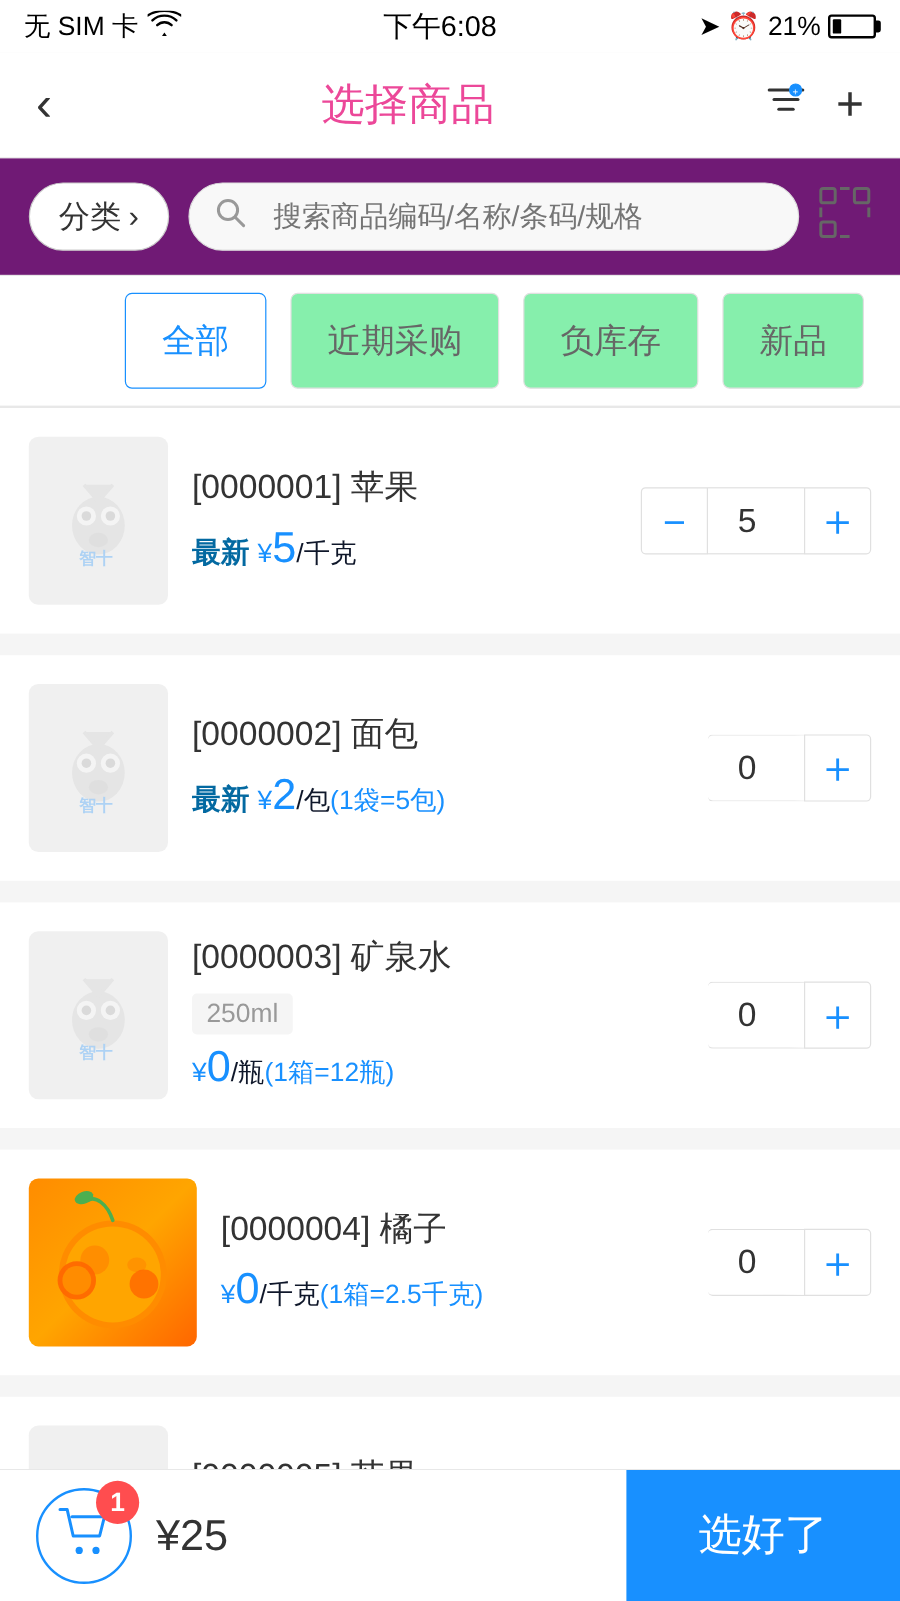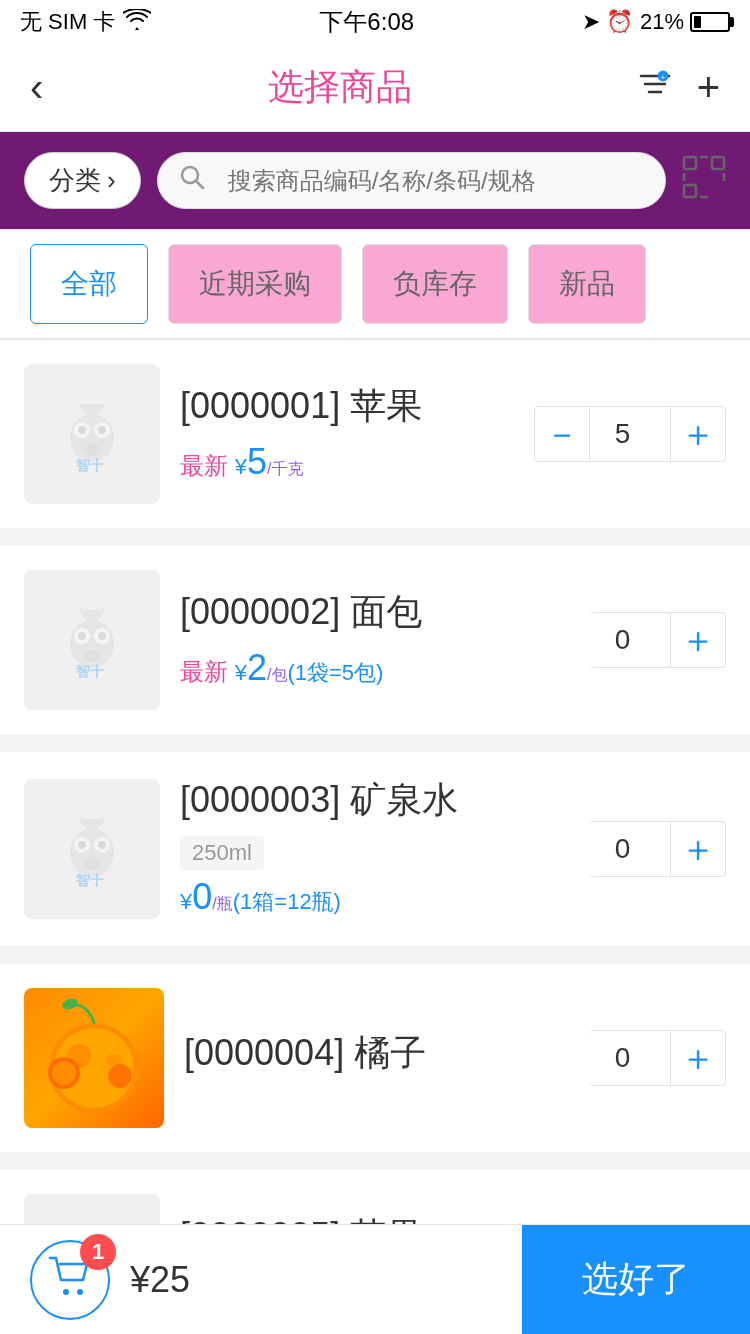--- a/index.html
+++ b/index.html
@@ -91,66 +91,67 @@
     }
     .scan-icon { font-size: 32px; color: #666; cursor: pointer; }
 
     
     .tab-bar {
       background: #fff;
       padding: 0 20px;
       display: flex;
       gap: 0;
       border-bottom: 2px solid #e8e8e8;
+      justify-content: flex-end;
     }
     .tab-item {
       padding: 20px 30px;
       font-size: 28px;
       color: #666;
       cursor: pointer;
       border: 1px solid #e0e0e0;
       border-radius: 6px;
       margin: 14px 10px;
-      background: #f9a8d4;
+      background: #86efac;
     }
     .tab-item.active {
       color: #1890ff;
       border-color: #1890ff;
       background: #fff;
     }
 
     
     .product-list { background: #f5f5f5; }
     .product-item {
       background: #fff;
       margin-bottom: 2px;
       display: flex;
       align-items: center;
       padding: 24px;
       gap: 20px;
     }
     .product-image {
-      width: 136px;
+      width: 116px;
       height: 140px;
       border-radius: 8px;
       background: #f0f0f0;
       display: flex;
       align-items: center;
       justify-content: center;
       overflow: hidden;
       flex-shrink: 0;
     }
     .product-image svg { width: 80px; height: 80px; opacity: 0.3; }
     .product-info { flex: 1; }
-    .product-name { font-size: 36px; color: #333; margin-bottom: 10px; font-weight: 400; }
+    .product-name { font-size: 28px; color: #333; margin-bottom: 10px; font-weight: 400; }
     .product-price { font-size: 24px; color: #666; margin-bottom: 4px; }
-    .product-price .price-label { color: #ec4899; }
+    .product-price .price-label { color: #0369a1; font-weight: bold; }
     .product-price .currency { color: #1890ff; font-size: 22px; }
     .product-price .amount { color: #1890ff; font-size: 36px; font-weight: 500; }
-    .product-price .unit { color: #8b5cf6; font-size: 16px; }
+    .product-price .unit { color: #0f172a; font-size: 22px; }
     .product-price .unit-detail { color: #1890ff; font-size: 22px; }
     .product-spec { font-size: 22px; color: #999; margin-bottom: 6px; background: #f5f5f5; padding: 4px 12px; border-radius: 4px; display: inline-block; }
     .quantity-control {
       display: flex;
       align-items: center;
       gap: 0;
       flex-shrink: 0;
     }
     .qty-btn {
       width: 56px;
@@ -427,20 +428,21 @@
     <path d="M70 35 C65 20 55 15 50 18" stroke="#4CAF50" stroke-width="3" fill="none" stroke-linecap="round"></path>
     <ellipse cx="46" cy="16" rx="8" ry="5" fill="#4CAF50" transform="rotate(-20,46,16)"></ellipse>
     <circle cx="40" cy="85" r="16" fill="#FF6600" opacity="0.9"></circle>
     <circle cx="40" cy="85" r="12" fill="#FF8C00"></circle>
     <circle cx="96" cy="88" r="12" fill="#FF6600" opacity="0.8"></circle>
   </svg>
       </div>
     <div class="product-info">
       <div class="product-name">[0000004] 橘子</div>
 
+      <div class="product-price"><span class="currency">¥</span><span class="amount">0</span><span class="unit">/千克</span><span class="unit-detail">(1箱=2.5千克)</span></div>
     </div>
 
       <div class="quantity-control">
         <input class="qty-input" type="number" value="0" style="border-radius: 4px 0px 0px 4px; border-right: none;">
         <button class="qty-btn qty-plus">＋</button>
       </div>
 
   </div>
     <div class="separator"></div>
     <div class="product-item">

